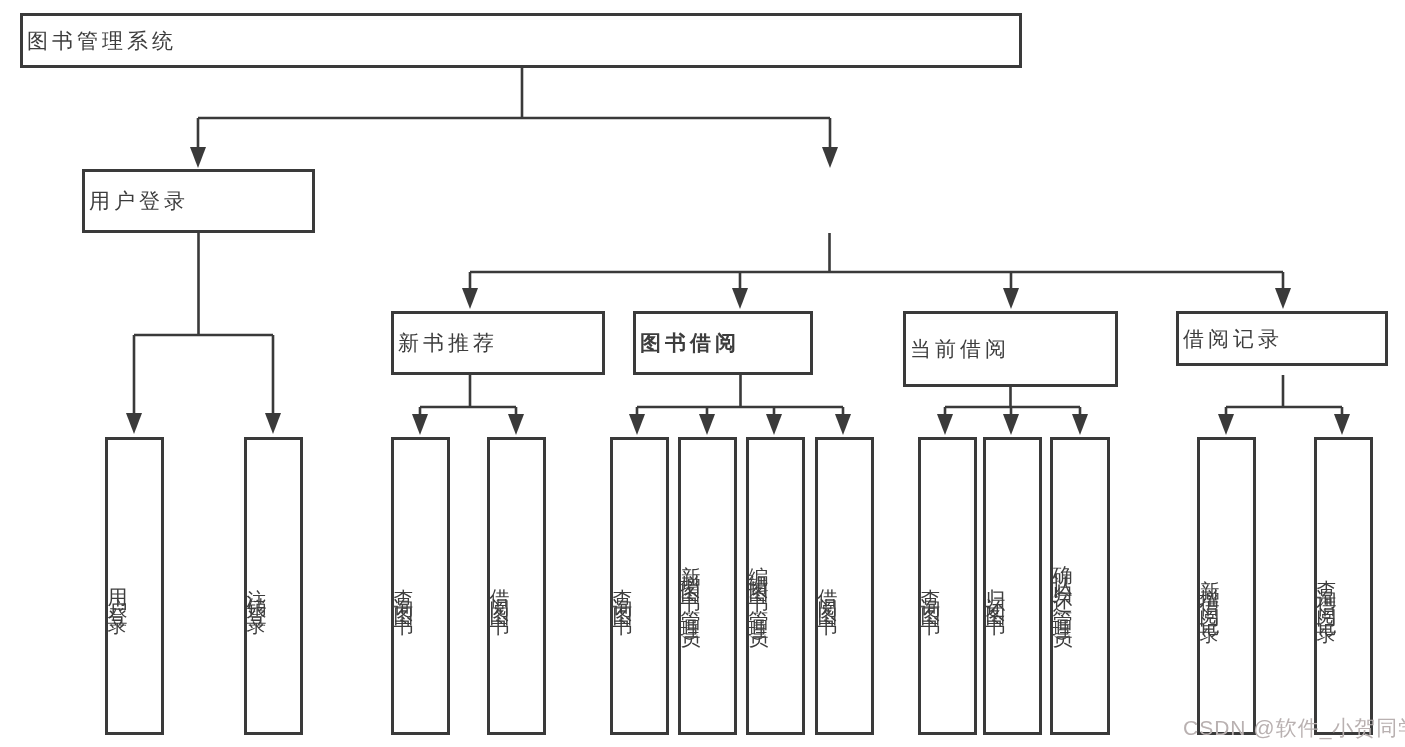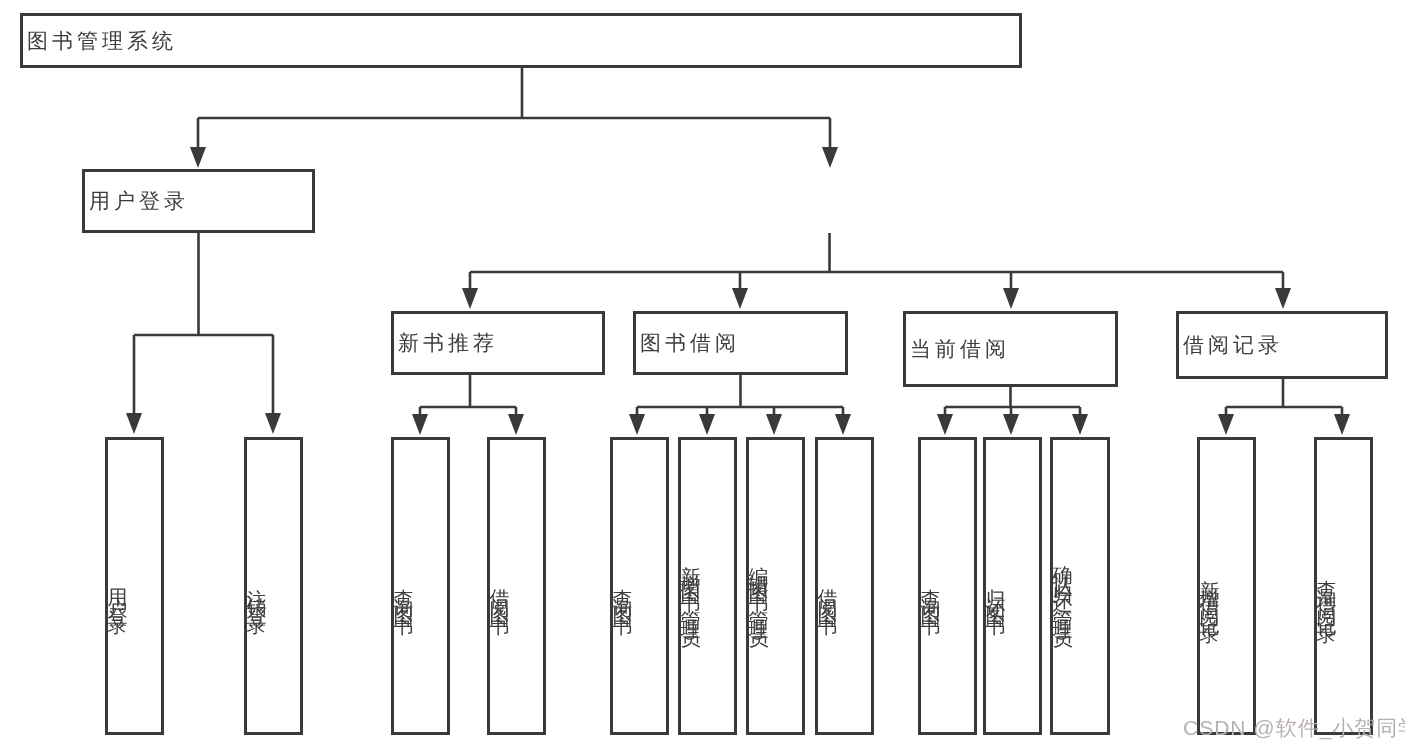--- a/index.html
+++ b/index.html
@@ -26,23 +26,23 @@
   .h .label{font-size:21px;letter-spacing:4px;padding-left:4px;white-space:nowrap;}
   .v .label{
     writing-mode:vertical-rl;text-orientation:mixed;
     font-size:20px;letter-spacing:9px;line-height:1;padding-top:9px;
   }
   
   .n-root{left:20px;top:13px;width:1002px;height:55px;}
   .n-l2a{left:82px; top:169px;width:233px;height:64px;}
   .n-l2b{left:712px;top:169px;width:235px;height:64px;}
   .n-l3a{left:363px; top:311px;width:214px;height:64px;margin-left:28px;}
-  .n-l3b{left:633px; top:311px;width:215px;height:64px;}
+  .n-l3b{left:633px; top:311px;width:180px;height:64px;font-weight:bold;}
   .n-l3c{left:903px; top:311px;width:215px;height:76px;}
-  .n-l3d{left:1176px;top:311px;width:212px;height:68px;}
+  .n-l3d{left:1176px;top:311px;width:212px;height:55px;}
   
   .v{top:437px;width:59px;height:298px;}
   .n-v1{left:105px;}  .n-v2{left:244px;}
   .n-v3{left:391px;}  .n-v4{left:487px;}
   .n-v5{left:610px;}  .n-v6{left:678px;}
   .n-v7{left:746px;}  .n-v8{left:815px;}
   .n-v9{left:918px;}  .n-v10{left:983px;} .n-v11{left:1050px;width:60px;}
   .n-v12{left:1197px;} .n-v13{left:1314px;}
   .watermark{
     position:absolute;left:1183px;top:714px;z-index:5;

